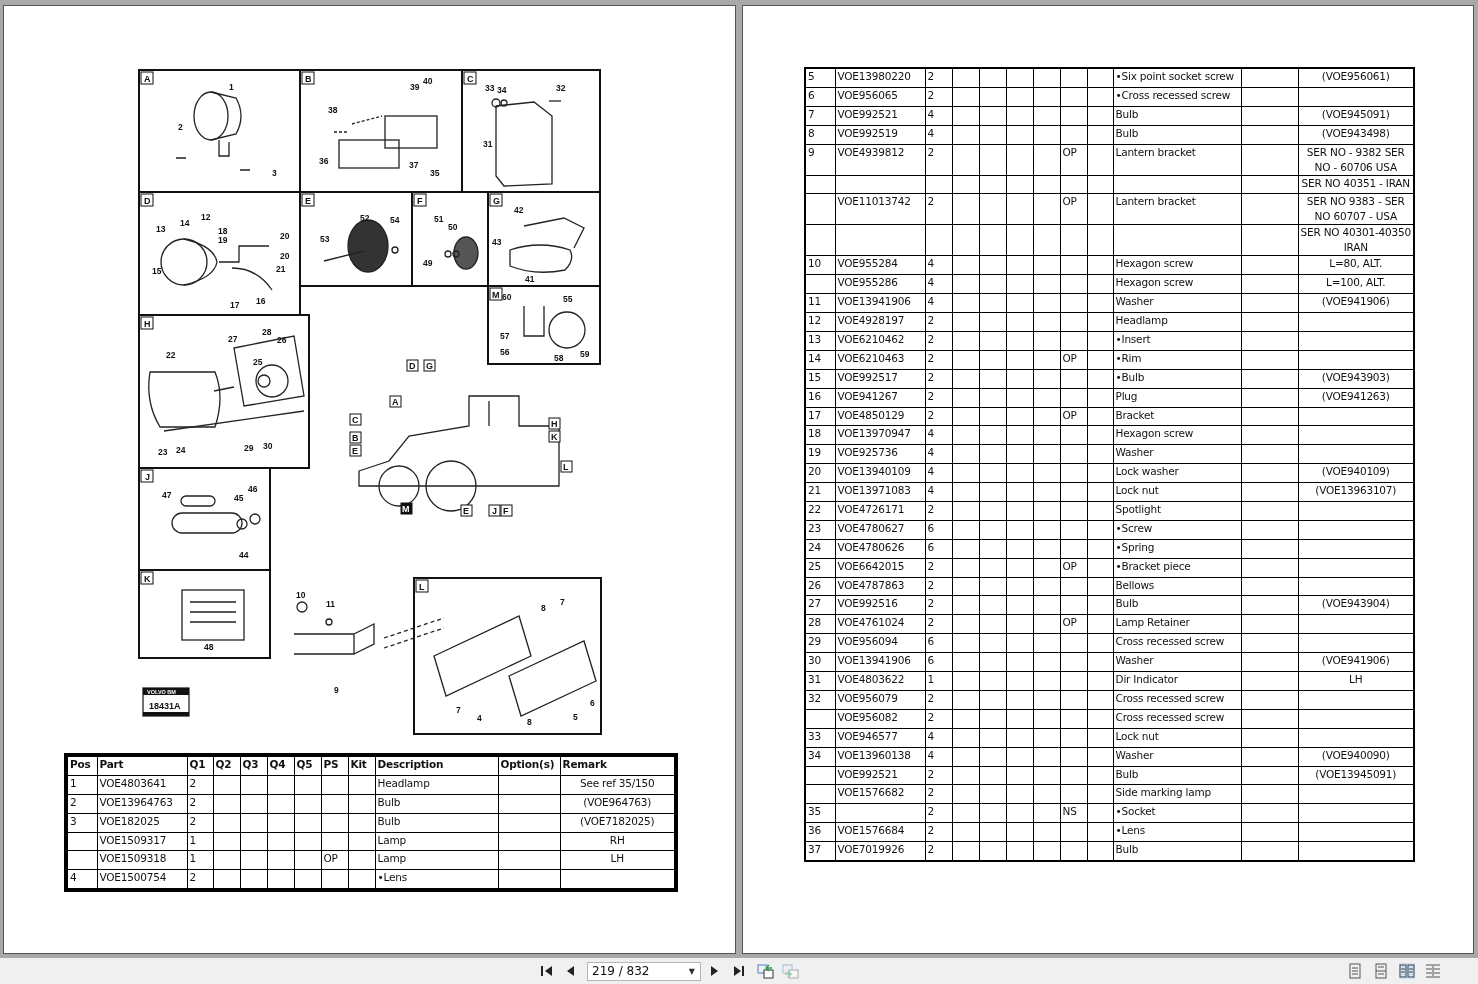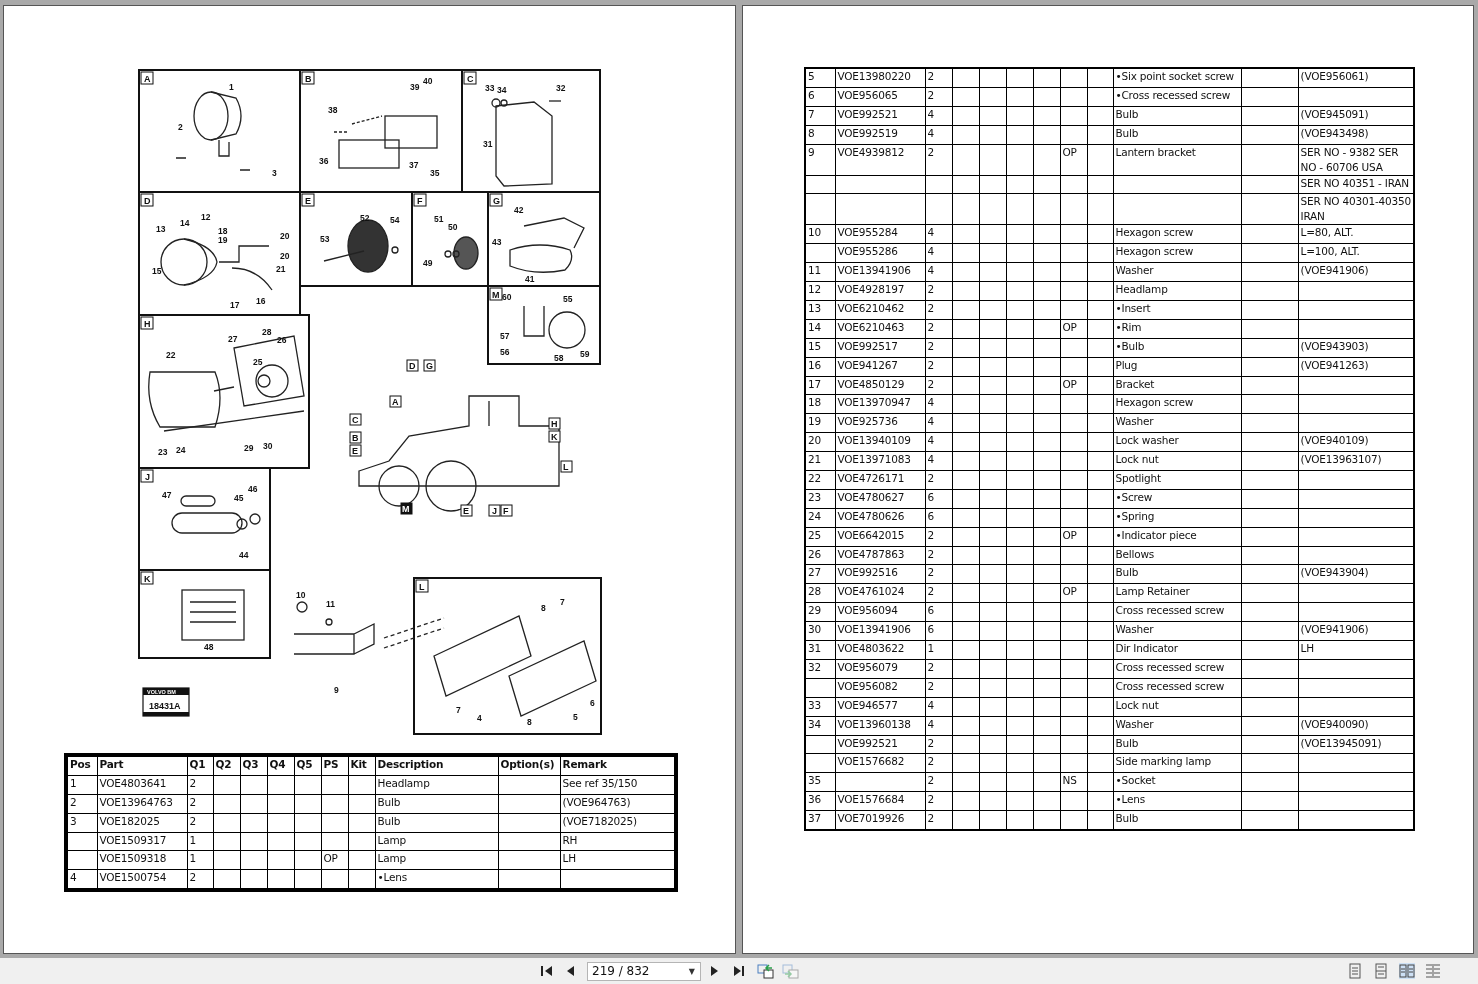--- a/index.html
+++ b/index.html
@@ -3,21 +3,21 @@
 <meta charset="utf-8">
 <style>
   html, body { margin:0; padding:0; }
   body { width:1478px; height:984px; background:#a9a9a9; position:relative; overflow:hidden; font-family:"DejaVu Sans", sans-serif; }
   .page { position:absolute; background:#fff; border:1px solid #555; box-sizing:border-box; }
   #page-left { left:3px; top:5px; width:733px; height:949px; }
   #page-right { left:742px; top:5px; width:732px; height:949px; }
   table.parts { position:absolute; border-collapse:collapse; table-layout:fixed; font-family:"DejaVu Sans", sans-serif; font-size:10.5px; color:#111; }
   table.parts td, table.parts th { border:1px solid #000; padding:0 2px; height:17.9px; line-height:14px; vertical-align:top; overflow:hidden; white-space:nowrap; text-align:left; font-weight:normal; letter-spacing:-0.2px; }
   table.parts th { font-weight:bold; }
-  table.parts td.wrap { white-space:normal; line-height:15px; }
+  table.parts td.wrap { white-space:normal; line-height:15px;text-align:center; }
   #tbl-left { left:60px; top:747px; width:611px; border:4px solid #000000; }
   #tbl-right { left:61px; top:61px; width:610px; border:2px solid #000; }
   .diagram { position:absolute; left:0; top:0; }
   .toolbar { position:absolute; left:0; top:958px; width:1478px; height:26px; background:#f0f0f0; }
   .tb-btn { position:absolute; top:4px; height:18px; display:flex; align-items:center; justify-content:center; color:#222; font-size:14px; cursor:pointer; }
   .page-select { position:absolute; left:587px; top:4px; width:114px; height:19px; border:1px solid #b5b5b5; background:#fff; box-sizing:border-box; font-family:"DejaVu Sans", sans-serif; font-size:12px; line-height:17px; padding-left:4px; color:#111; }
   .page-select .caret { position:absolute; right:5px; top:0; font-size:8px; color:#333; }
   .zoom-val { position:absolute; left:1532px; top:5px; font-size:12px; color:#222; }
   .view-icon { position:absolute; top:5px; width:16px; height:16px; }
   .view-icon.active { background:#cde0f5; }
@@ -502,20 +502,34 @@
           <td></td>
           <td></td>
           <td></td>
           <td></td>
           <td></td>
           <td></td>
           <td class="wrap">SER NO 40351 - IRAN</td>
         </tr>
         <tr>
           <td></td>
+          <td>VOE11013742</td>
+          <td>2</td>
+          <td></td>
+          <td></td>
+          <td></td>
+          <td></td>
+          <td>OP</td>
+          <td></td>
+          <td>Lantern bracket</td>
+          <td></td>
+          <td class="wrap">SER NO 9383 - SER NO 60707 - USA</td>
+        </tr>
+        <tr>
+          <td></td>
           <td></td>
           <td></td>
           <td></td>
           <td></td>
           <td></td>
           <td></td>
           <td></td>
           <td></td>
           <td></td>
           <td></td>
@@ -748,21 +762,21 @@
         <tr>
           <td>25</td>
           <td>VOE6642015</td>
           <td>2</td>
           <td></td>
           <td></td>
           <td></td>
           <td></td>
           <td>OP</td>
           <td></td>
-          <td>•Indicator piece</td>
+          <td>•Bracket piece</td>
           <td></td>
           <td class="wrap"></td>
         </tr>
         <tr>
           <td>26</td>
           <td>VOE4787863</td>
           <td>2</td>
           <td></td>
           <td></td>
           <td></td>

